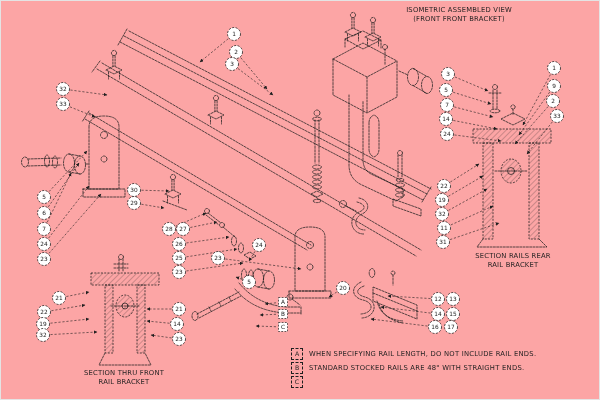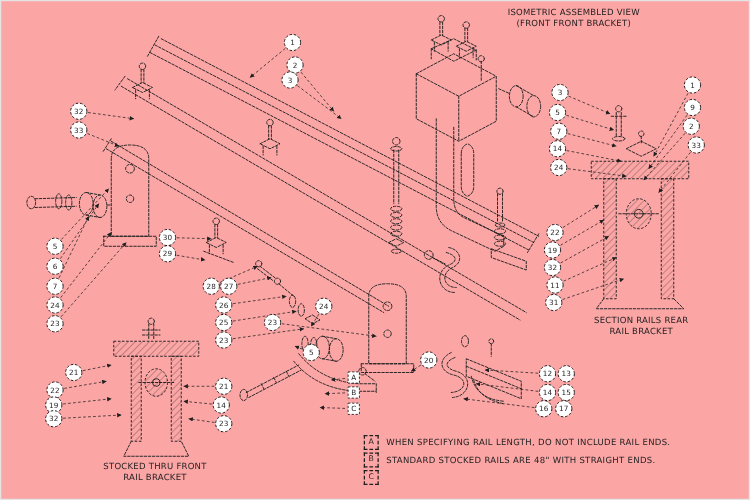--- a/index.html
+++ b/index.html
@@ -485,21 +485,21 @@
         </g>
       </g>
   </svg>
 
   <div class="lbl" style="left:458px;top:5px">
     <div>ISOMETRIC ASSEMBLED VIEW</div>
     <div>(FRONT FRONT BRACKET)</div>
   </div>
 
   <div class="lbl" style="left:123px;top:368px">
-    <div>STOCKED THRU FRONT</div>
+    <div>SECTION THRU FRONT</div>
     <div>RAIL BRACKET</div>
   </div>
 
   <div class="lbl" style="left:512px;top:251px">
     <div>SECTION RAILS REAR</div>
     <div>RAIL BRACKET</div>
   </div>
 
   <div class="note-row" style="left:290px;top:347px">
     <div class="note-box">A</div>

